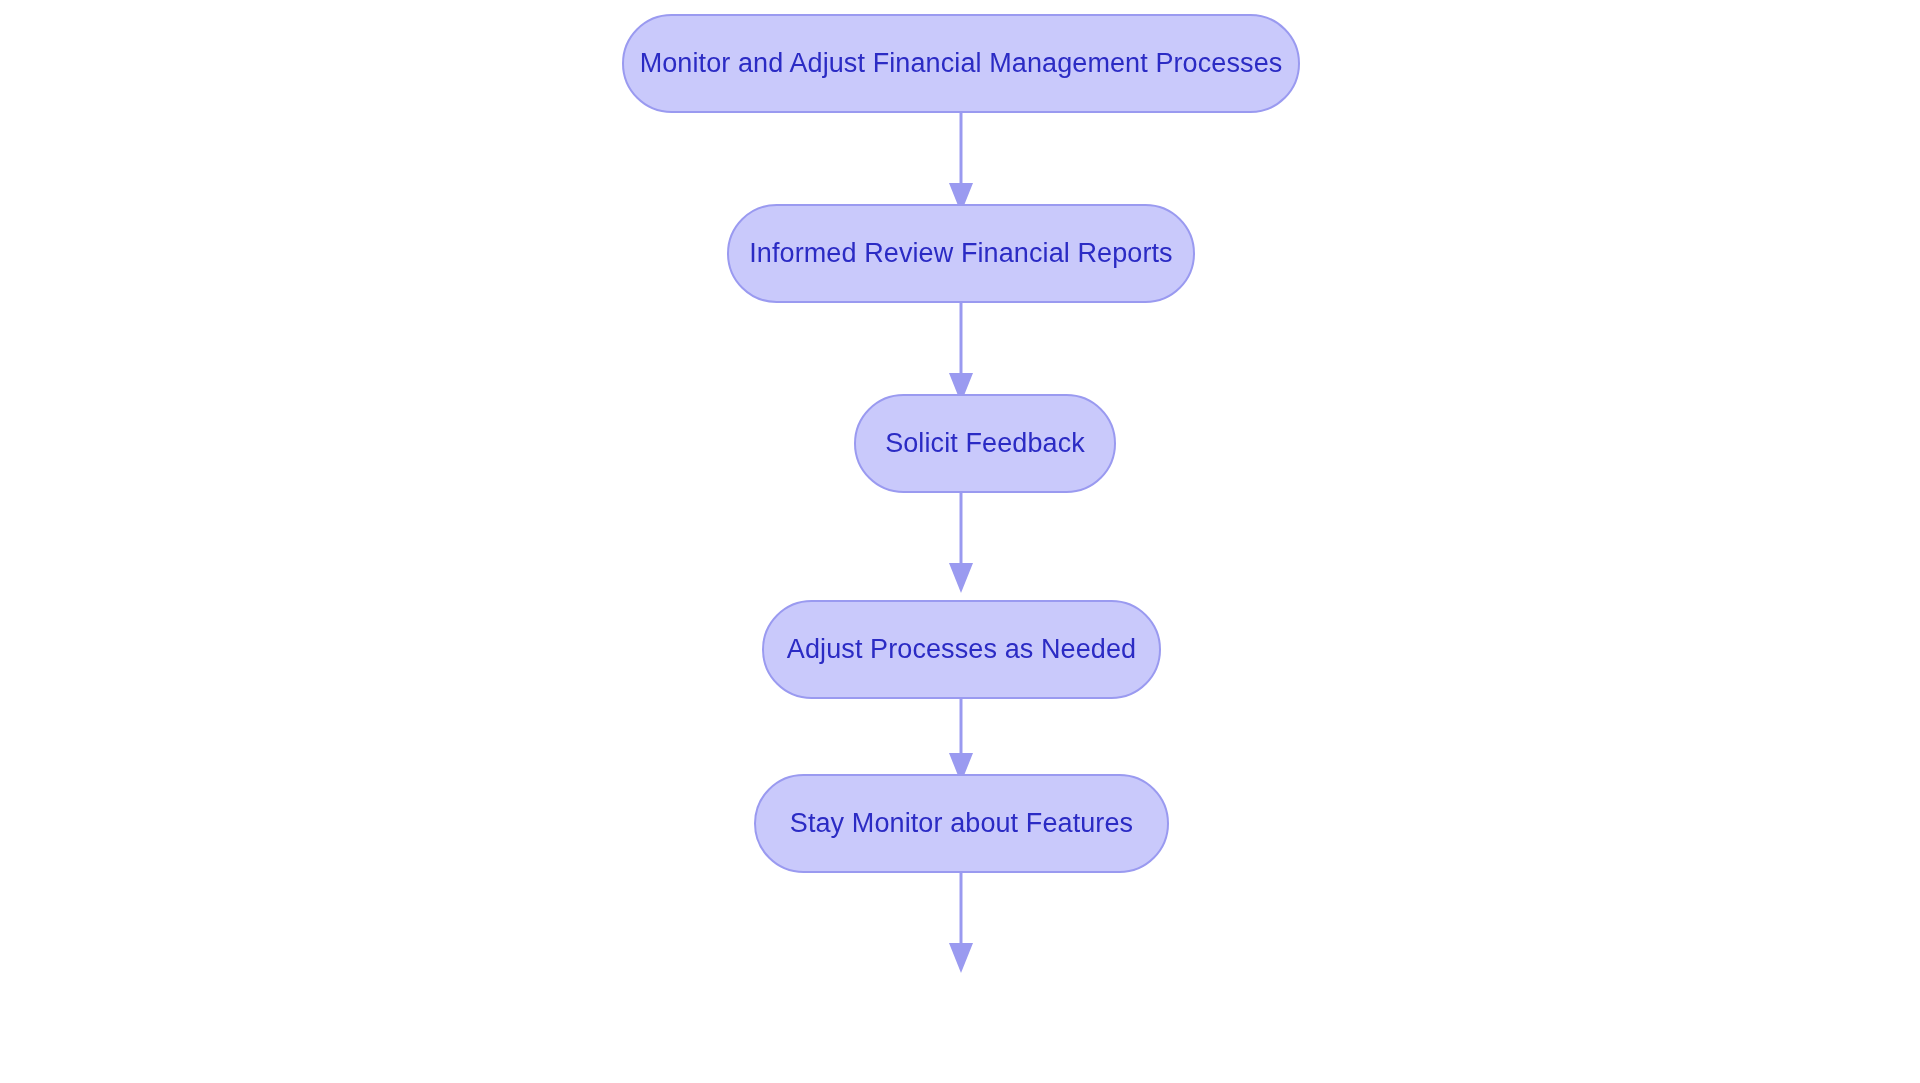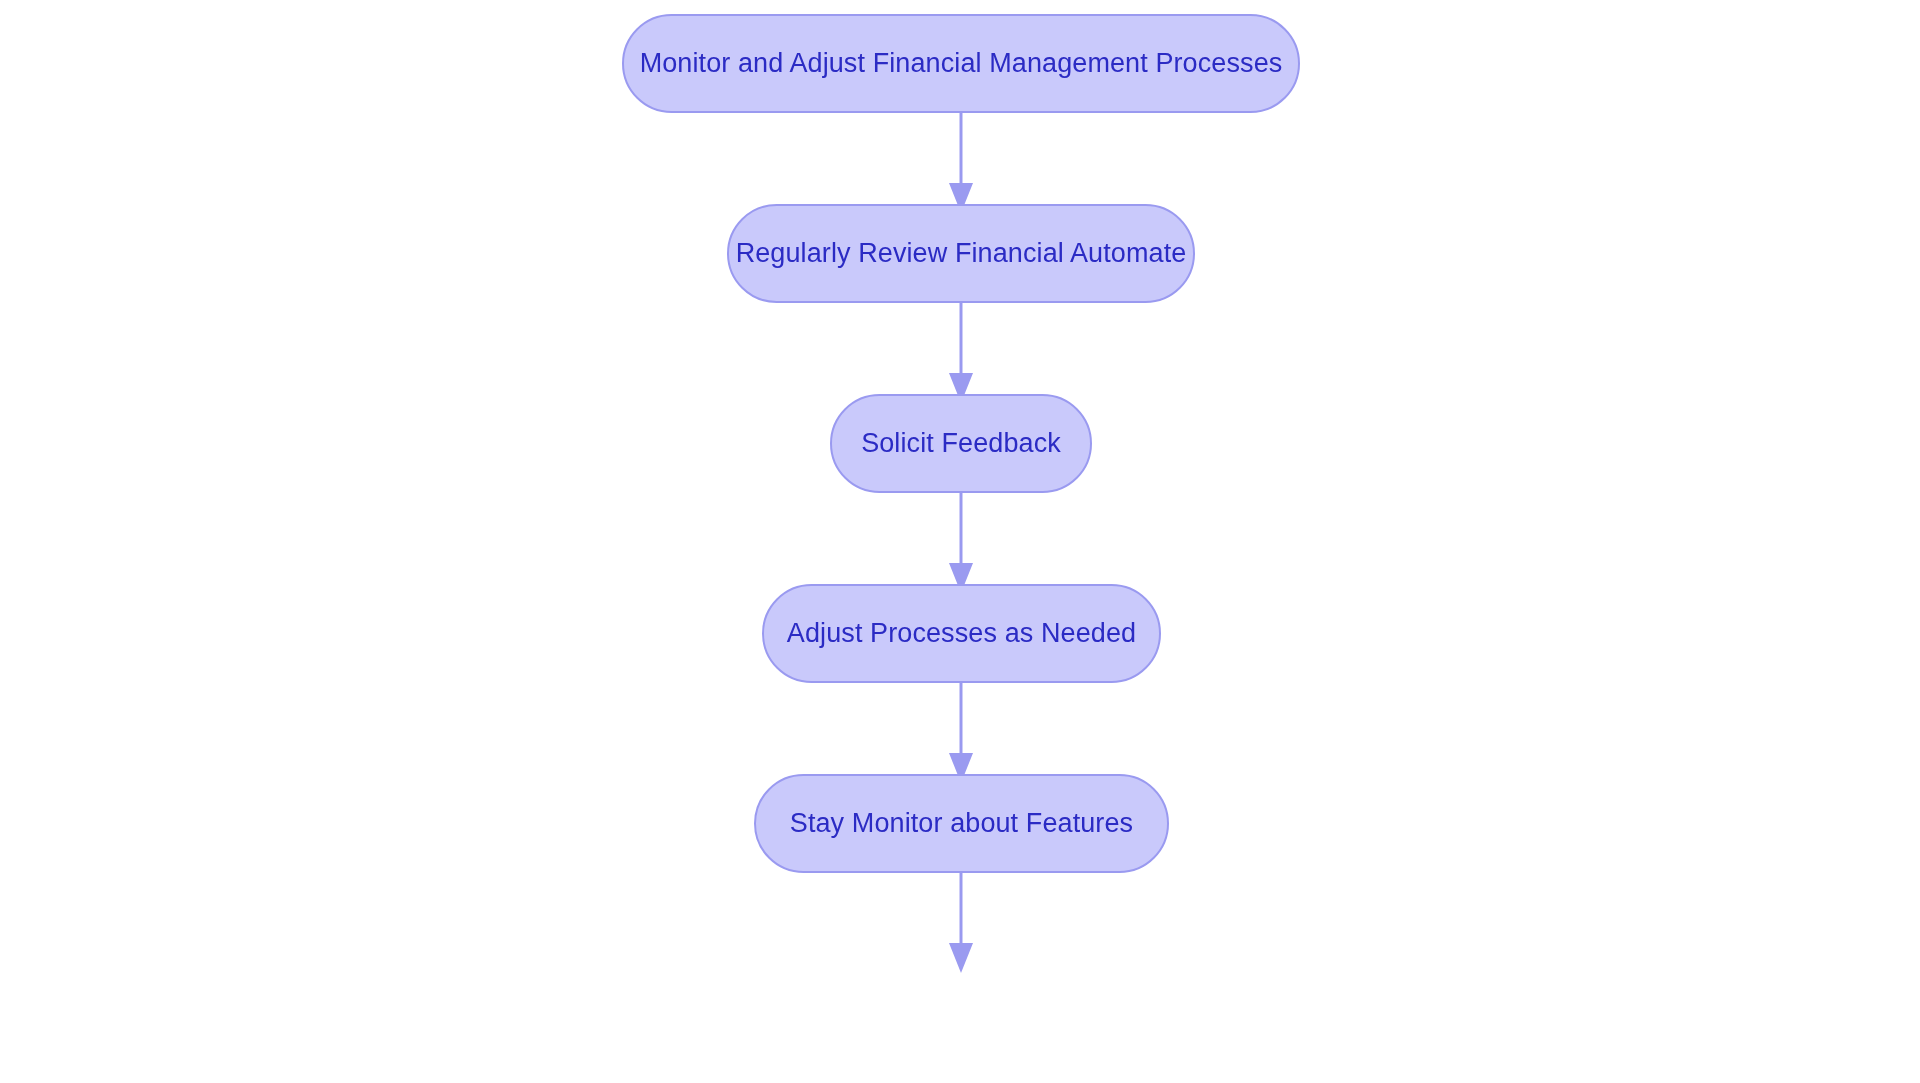--- a/index.html
+++ b/index.html
@@ -43,22 +43,22 @@
     font-size: 27px;
     line-height: 1;
     color: #2b2bc4;
     white-space: nowrap;
     letter-spacing: 0.1px;
     user-select: none;
   }
   
   #node-0 { left: 622px; top: 14px;   width: 678px; }
   #node-1 { left: 727px; top: 204px;  width: 468px; }
-  #node-2 { left: 830px; top: 394px;  width: 262px; }
-  #node-3 { left: 762px; top: 584px;  width: 399px; }
+  #node-2 { left: 854px; top: 394px;  width: 262px; }
+  #node-3 { left: 762px; top: 600px;  width: 399px; }
   #node-4 { left: 754px; top: 774px;  width: 415px; }
   #node-5 { left: 736px; top: 964px;  width: 451px; }
 </style>
 </head>
 <body>
 
 <div id="flowchart-canvas">
 
   <svg id="flow-svg" viewBox="0 0 1920 1083" xmlns="http://www.w3.org/2000/svg">
     <defs>
@@ -74,21 +74,21 @@
       <line x1="961" y1="683" x2="961" y2="756" marker-end="url(#arrowhead)"></line>
       <line x1="961" y1="873" x2="961" y2="946" marker-end="url(#arrowhead)"></line>
     </g>
   </svg>
 
   <div class="flow-node" id="node-0">
     <span class="flow-node-label">Monitor and Adjust Financial Management Processes</span>
   </div>
 
   <div class="flow-node" id="node-1">
-    <span class="flow-node-label">Regularly Review Financial Automate</span>
+    <span class="flow-node-label">Informed Review Financial Reports</span>
   </div>
 
   <div class="flow-node" id="node-2">
     <span class="flow-node-label">Solicit Feedback</span>
   </div>
 
   <div class="flow-node" id="node-3">
     <span class="flow-node-label">Adjust Processes as Needed</span>
   </div>
 

